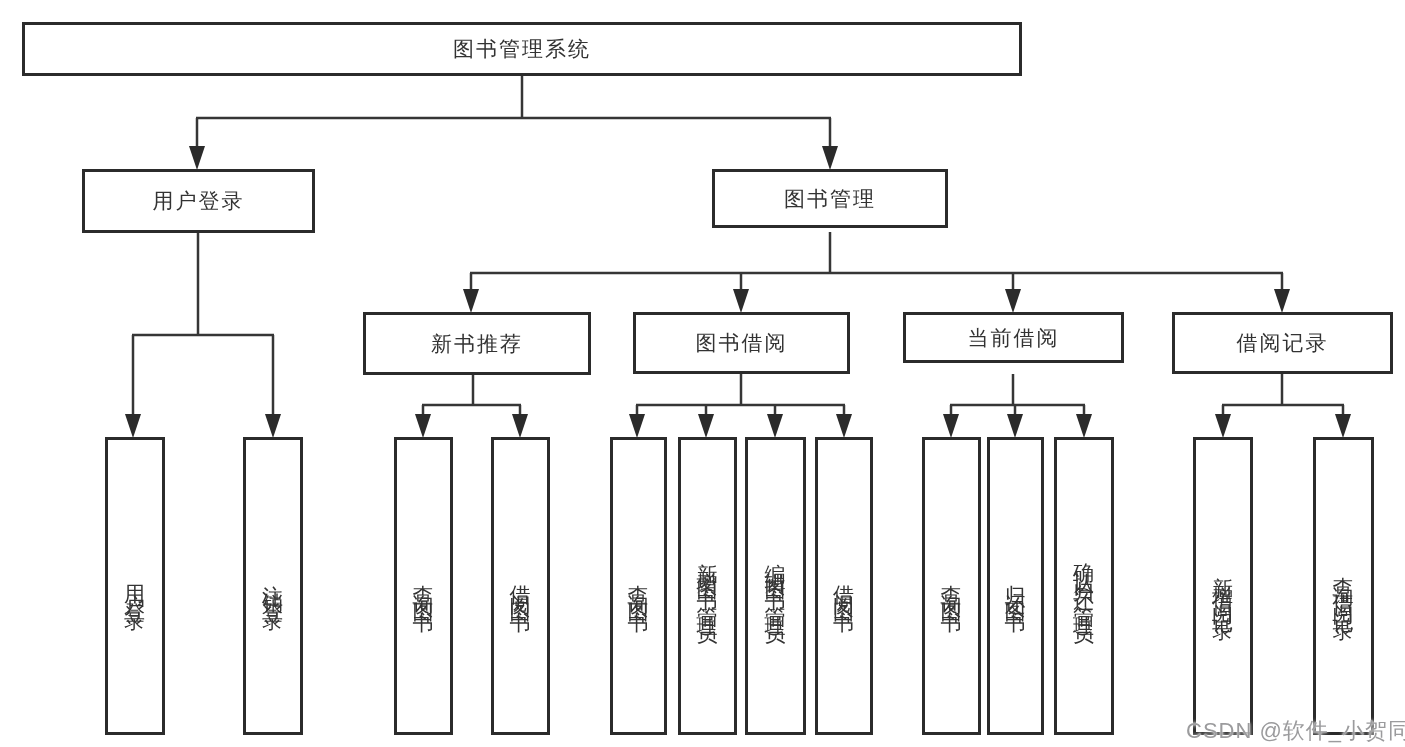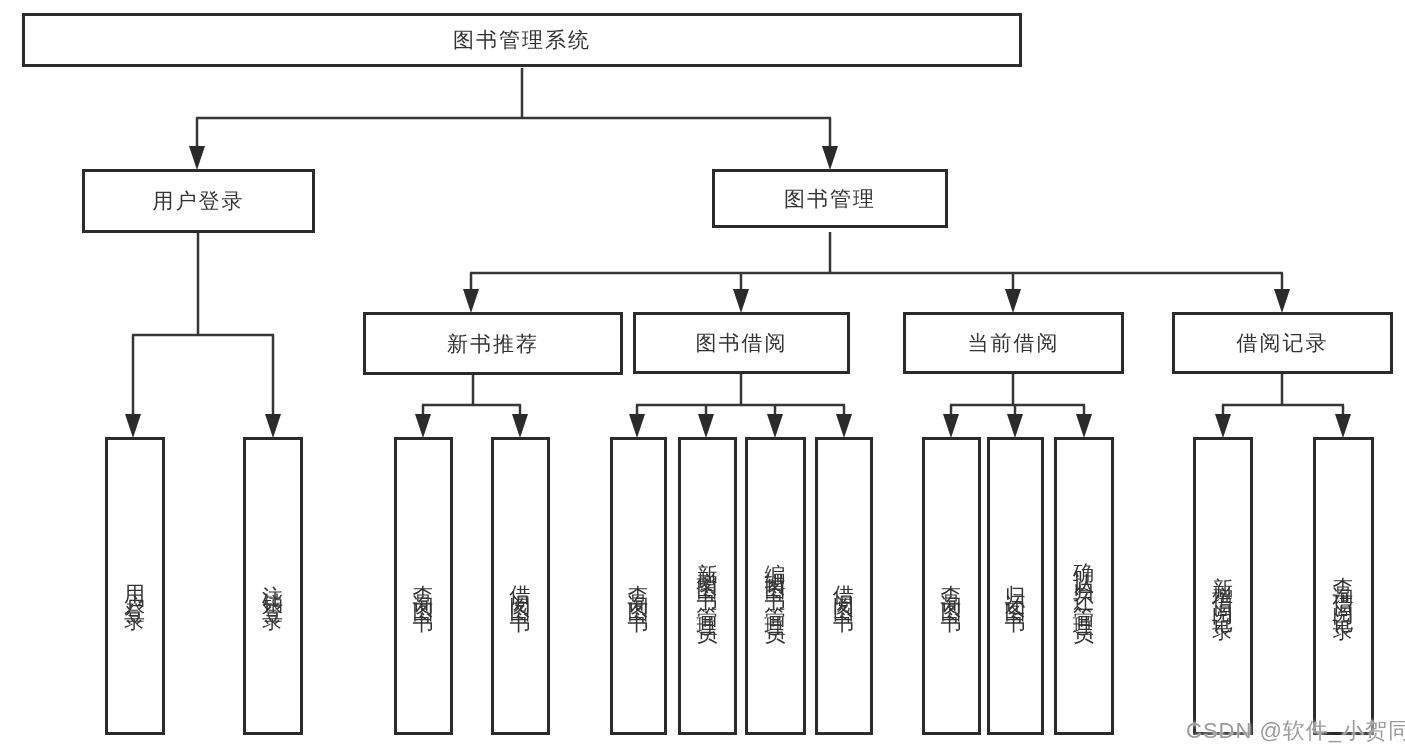--- a/index.html
+++ b/index.html
@@ -123,28 +123,28 @@
     <g>
       <line x1="1282" y1="374" x2="1282" y2="405"></line>
       <line x1="1222" y1="405" x2="1344" y2="405"></line>
       <line x1="1223" y1="405" x2="1223" y2="420"></line>
       <polygon points="1215,414 1231,414 1223,438"></polygon>
       <line x1="1343" y1="405" x2="1343" y2="420"></line>
       <polygon points="1335,414 1351,414 1343,438"></polygon>
     </g>
   </svg>
 
-  <div class="node" style="left:22px;top:13px;width:1000px;height:54px;">图书管理系统</div>
+  <div class="node" style="left:22px;top:22px;width:1000px;height:54px;">图书管理系统</div>
 
   <div class="node" style="left:82px;top:169px;width:233px;height:64px;">用户登录</div>
   <div class="node" style="left:712px;top:169px;width:236px;height:59px;">图书管理</div>
 
-  <div class="node" style="left:363px;top:312px;width:260px;height:63px;">新书推荐</div>
+  <div class="node" style="left:363px;top:312px;width:228px;height:63px;">新书推荐</div>
   <div class="node" style="left:633px;top:312px;width:217px;height:62px;text-align:center;">图书借阅</div>
-  <div class="node" style="left:903px;top:312px;width:221px;height:62px;">当前借阅</div>
+  <div class="node" style="left:903px;top:312px;width:221px;height:51px;">当前借阅</div>
   <div class="node" style="left:1172px;top:312px;width:221px;height:62px;">借阅记录</div>
 
   <div class="node leaf" style="left:105px;top:437px;width:60px;height:298px;">用户登录</div>
   <div class="node leaf" style="left:243px;top:437px;width:60px;height:298px;">注销登录</div>
 
   <div class="node leaf" style="left:394px;top:437px;width:59px;height:298px;">查询图书</div>
   <div class="node leaf" style="left:491px;top:437px;width:59px;height:298px;">借阅图书</div>
 
   <div class="node leaf" style="left:610px;top:437px;width:57px;height:298px;">查询图书</div>
   <div class="node leaf" style="left:678px;top:437px;width:59px;height:298px;">新增图书（管理员）</div>

